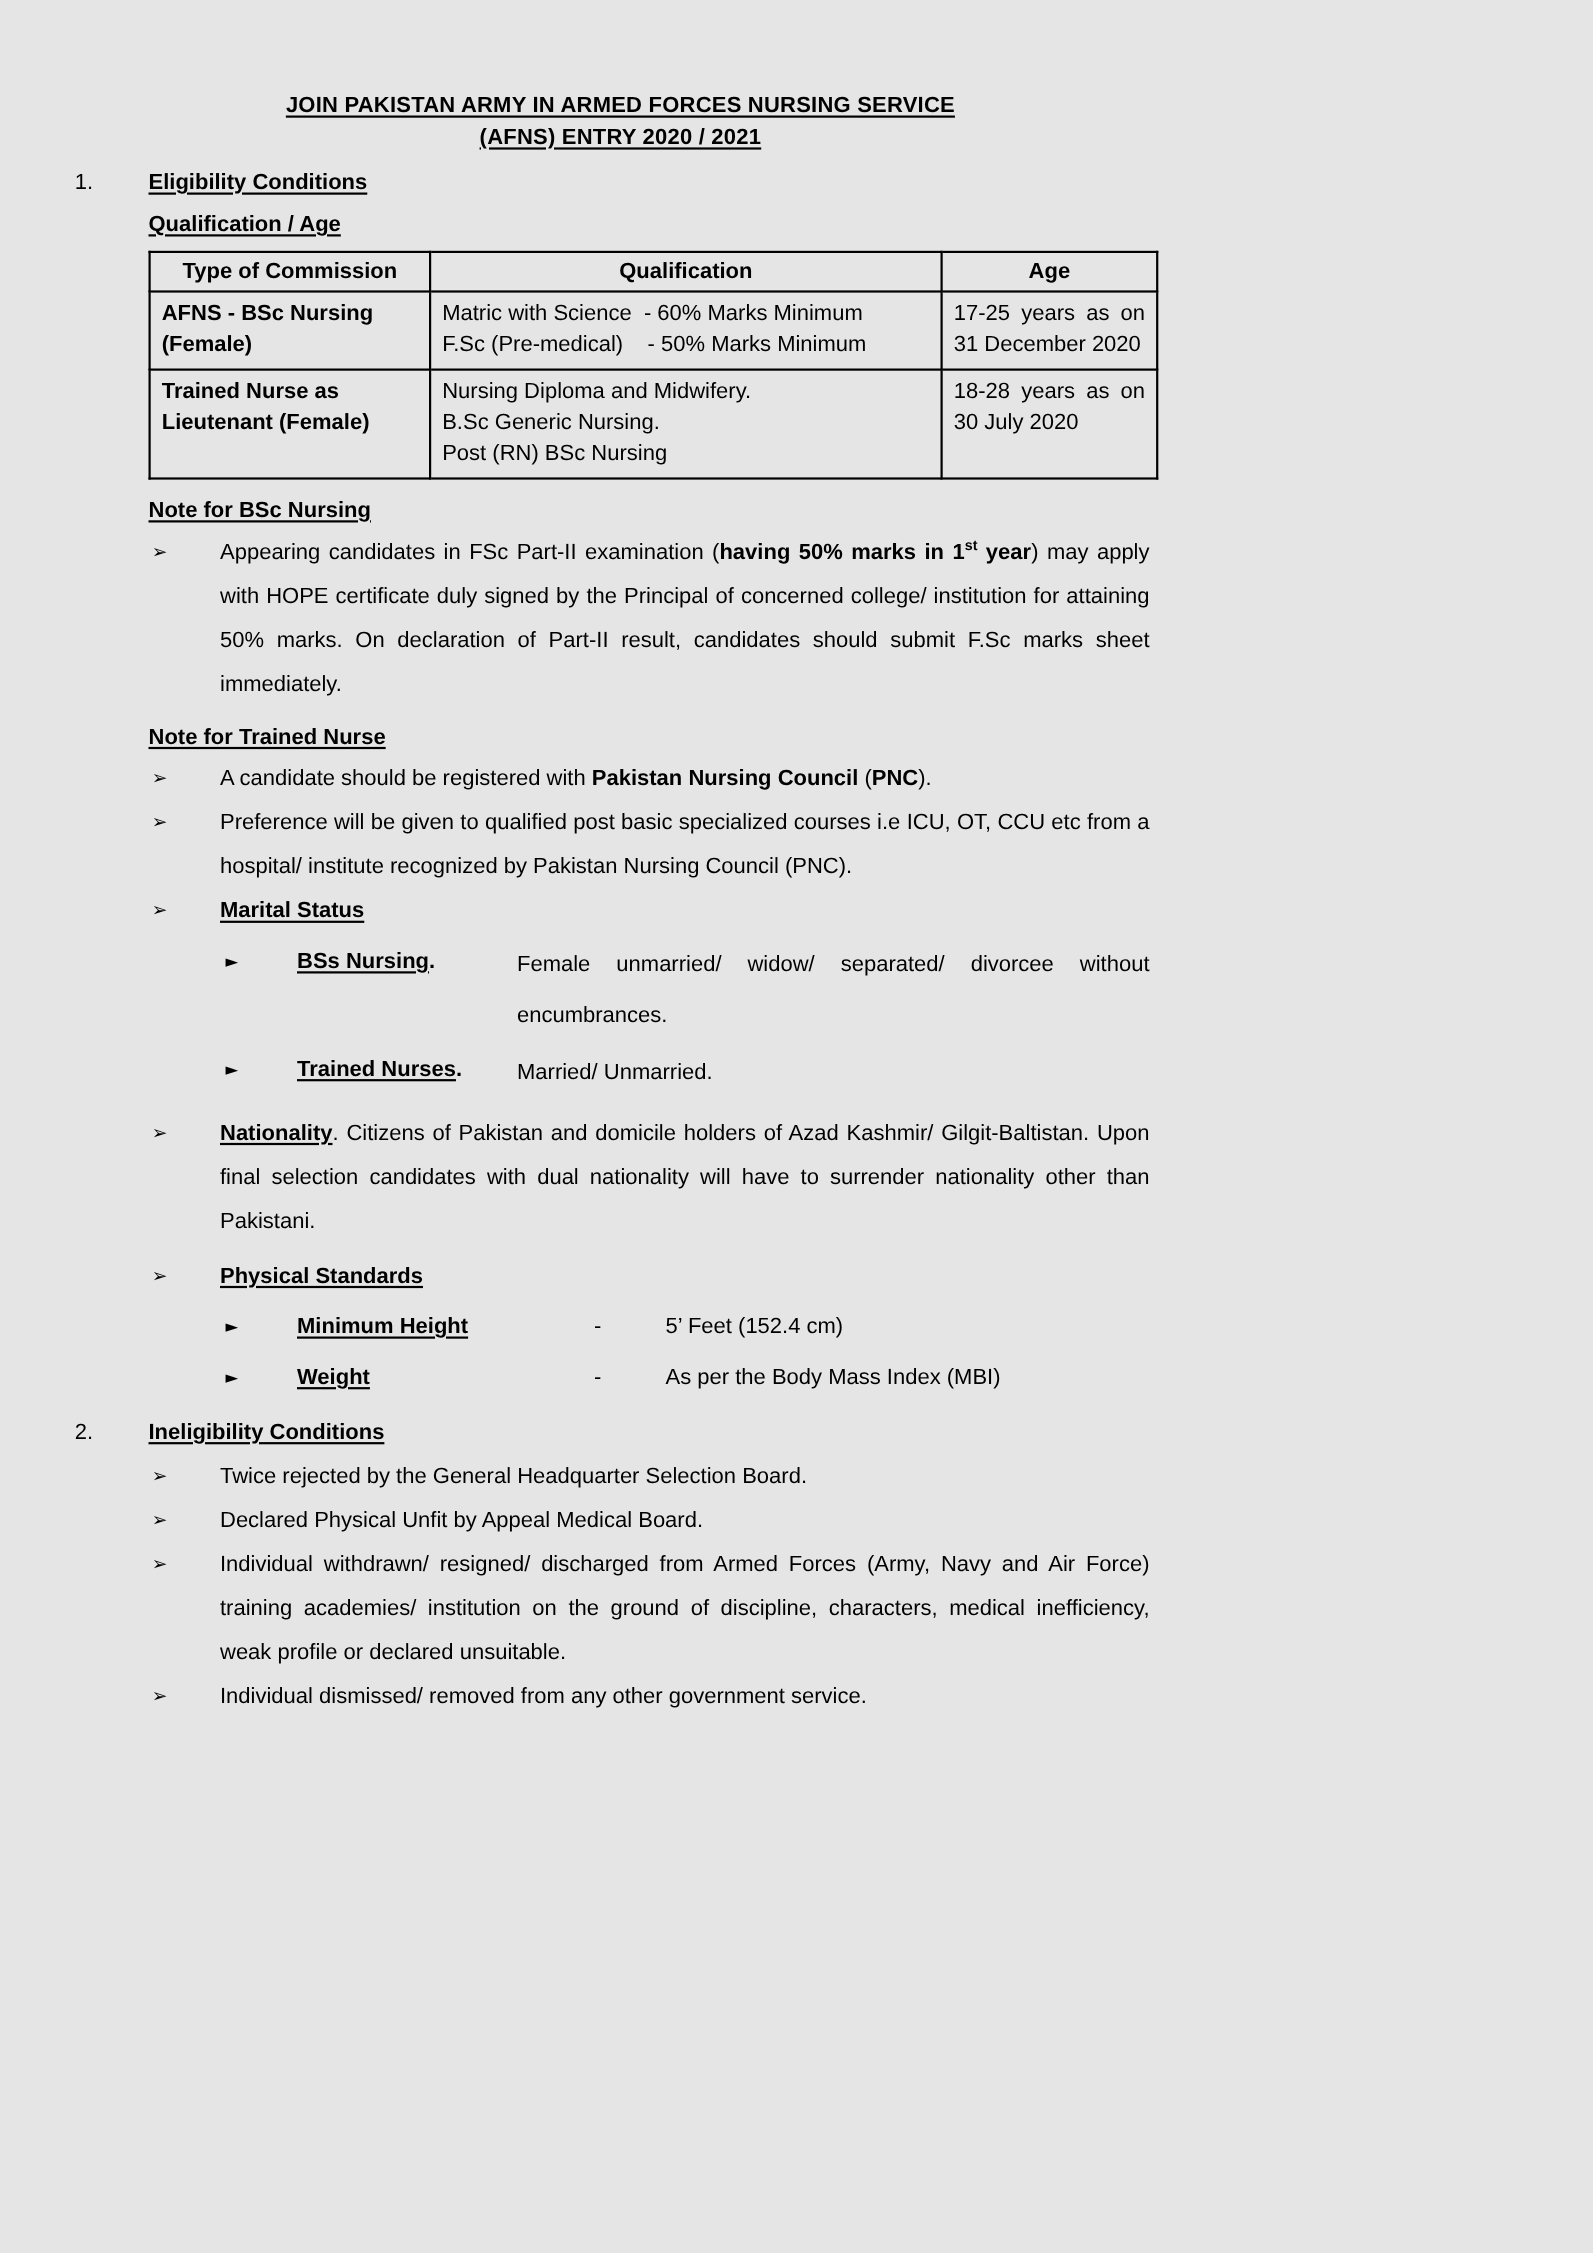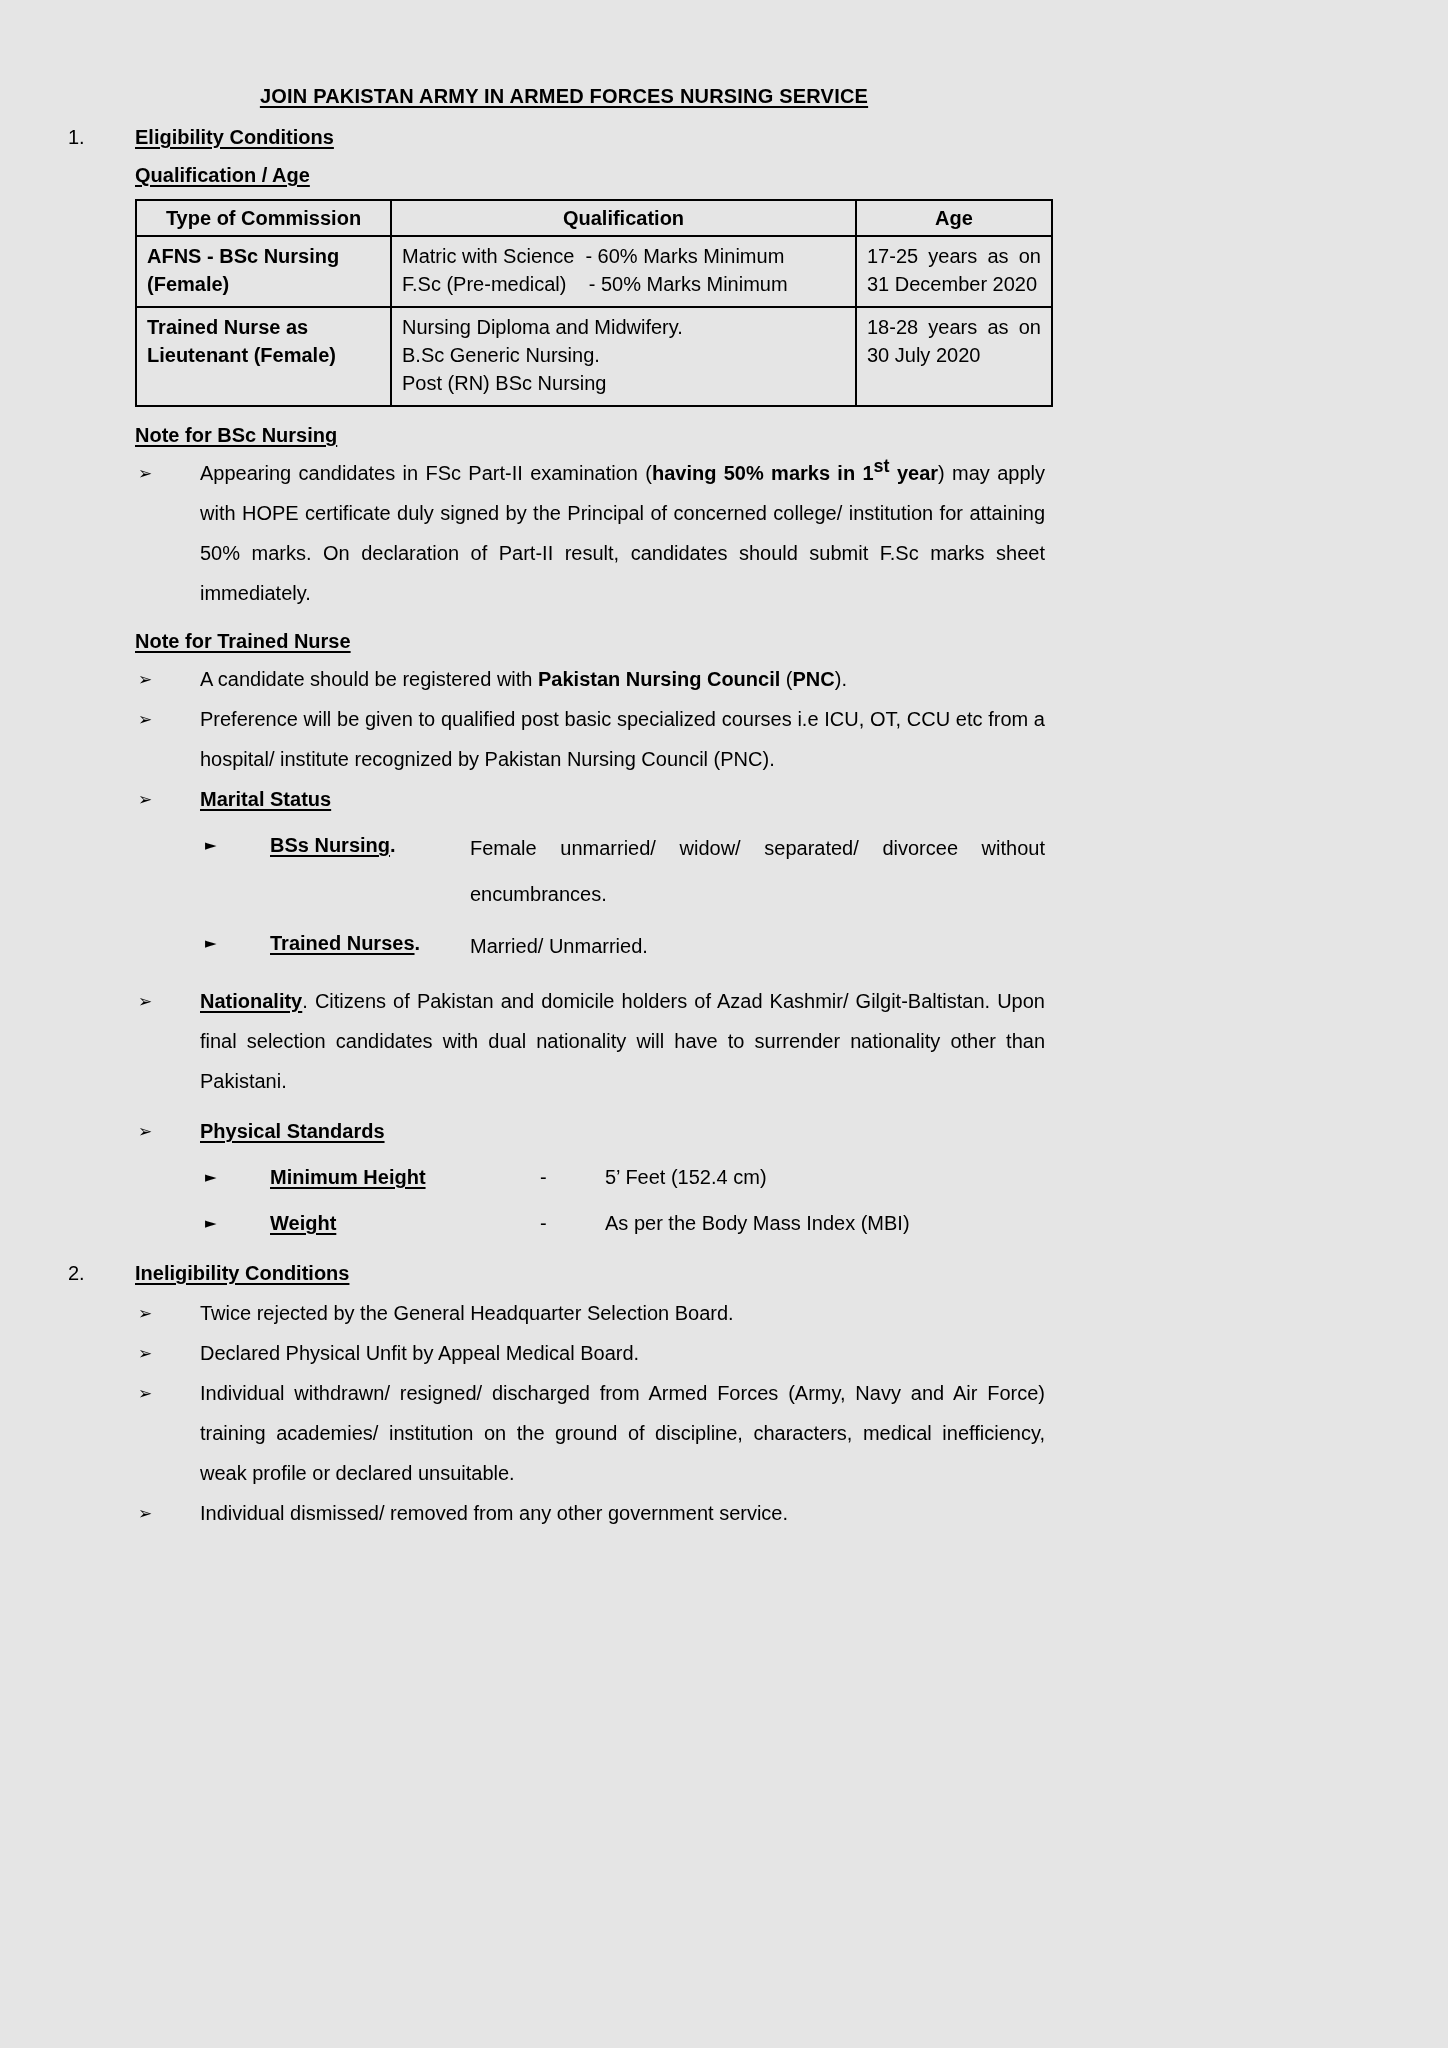--- a/index.html
+++ b/index.html
@@ -95,32 +95,33 @@
     flex: 0 0 65px; width: 65px;
     font-size: 15px; line-height: 40px;
     font-family: "DejaVu Sans", sans-serif;
   }
   .sublabel { flex: 0 0 200px; width: 200px; line-height: 40px; }
   .sublabel-wide { flex: 0 0 270px; width: 270px; line-height: 40px; }
   .subdash { flex: 0 0 65px; width: 65px; line-height: 40px; }
   .subdesc { width: 575px; text-align: justify; line-height: 46px; }
   .subvalue { line-height: 40px; }
 
-  sup.sup { font-size: 18px; font-weight: bold; vertical-align: super; line-height: 0; }
+  sup.sup { font-size: 13px; font-weight: bold; vertical-align: super; line-height: 0; }
 
   .gap-sm { height: 6px; }
   .gap-md { height: 10px; }
 </style>
 </head>
 <body>
 
 <div class="page">
 
   <div class="title-block">
     <div class="title-line">JOIN PAKISTAN ARMY IN ARMED FORCES NURSING SERVICE</div>
+    <div class="title-line">(AFNS) ENTRY 2020 / 2021</div>
   </div>
 
   <div class="sec-row">
     <span class="sec-num">1.</span>
     <span class="sec-heading">Eligibility Conditions</span>
   </div>
 
   <div class="subheading">Qualification / Age</div>
 
   <table class="elig-table">

